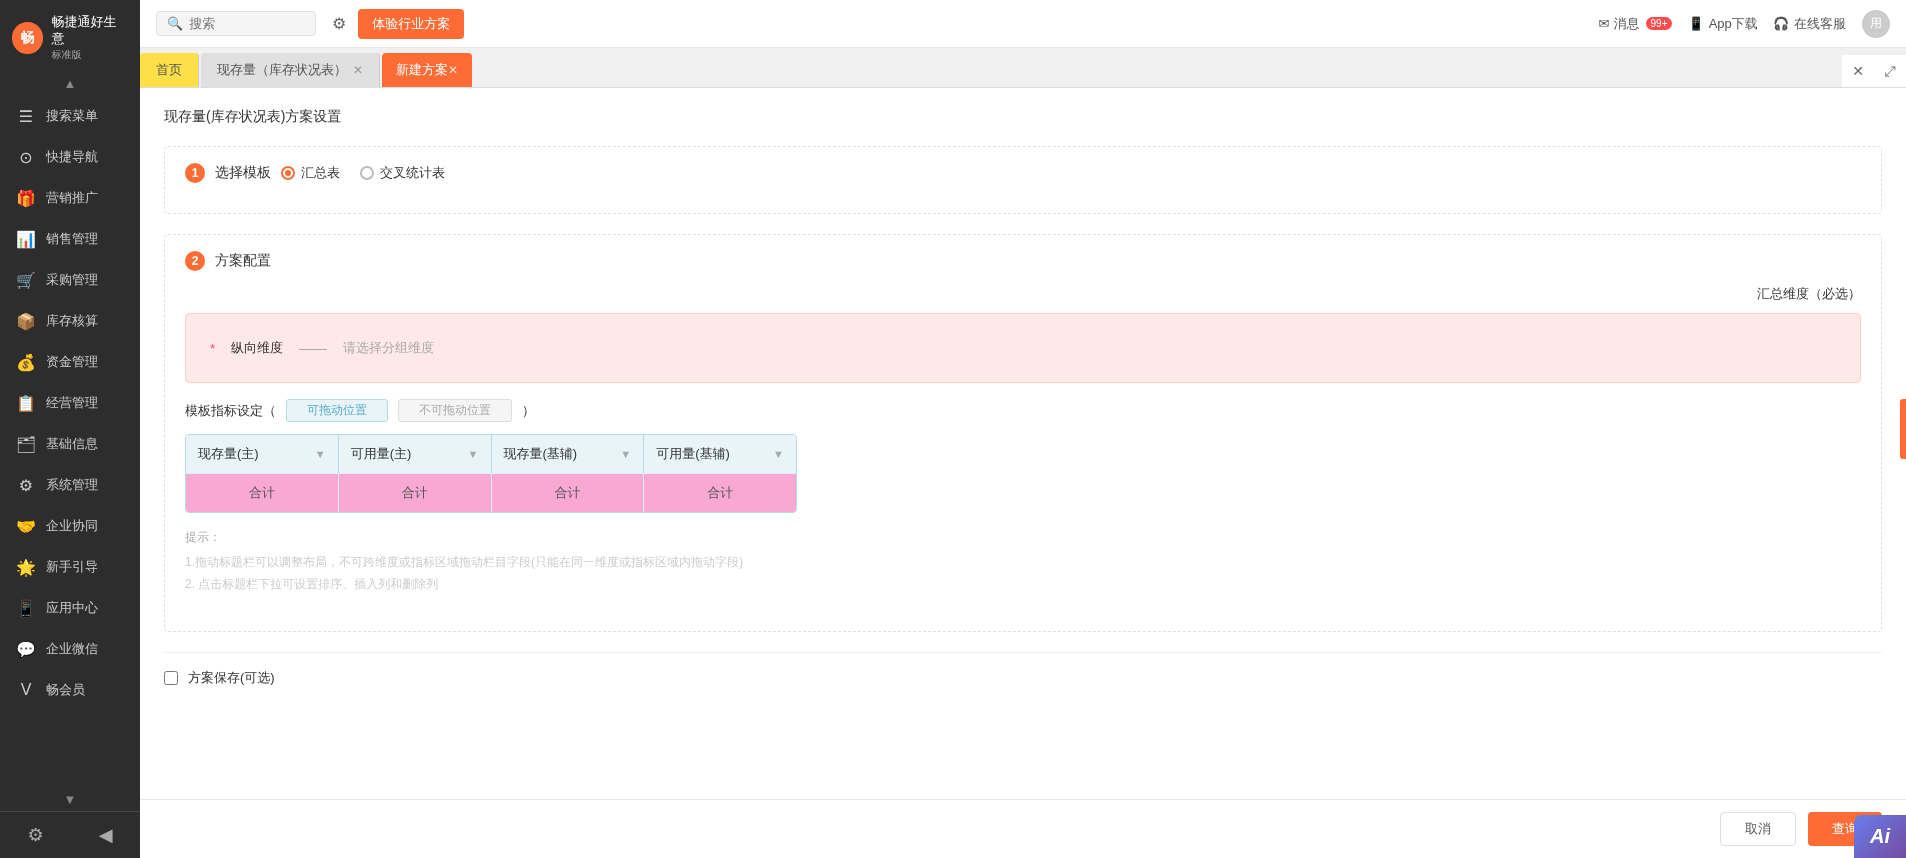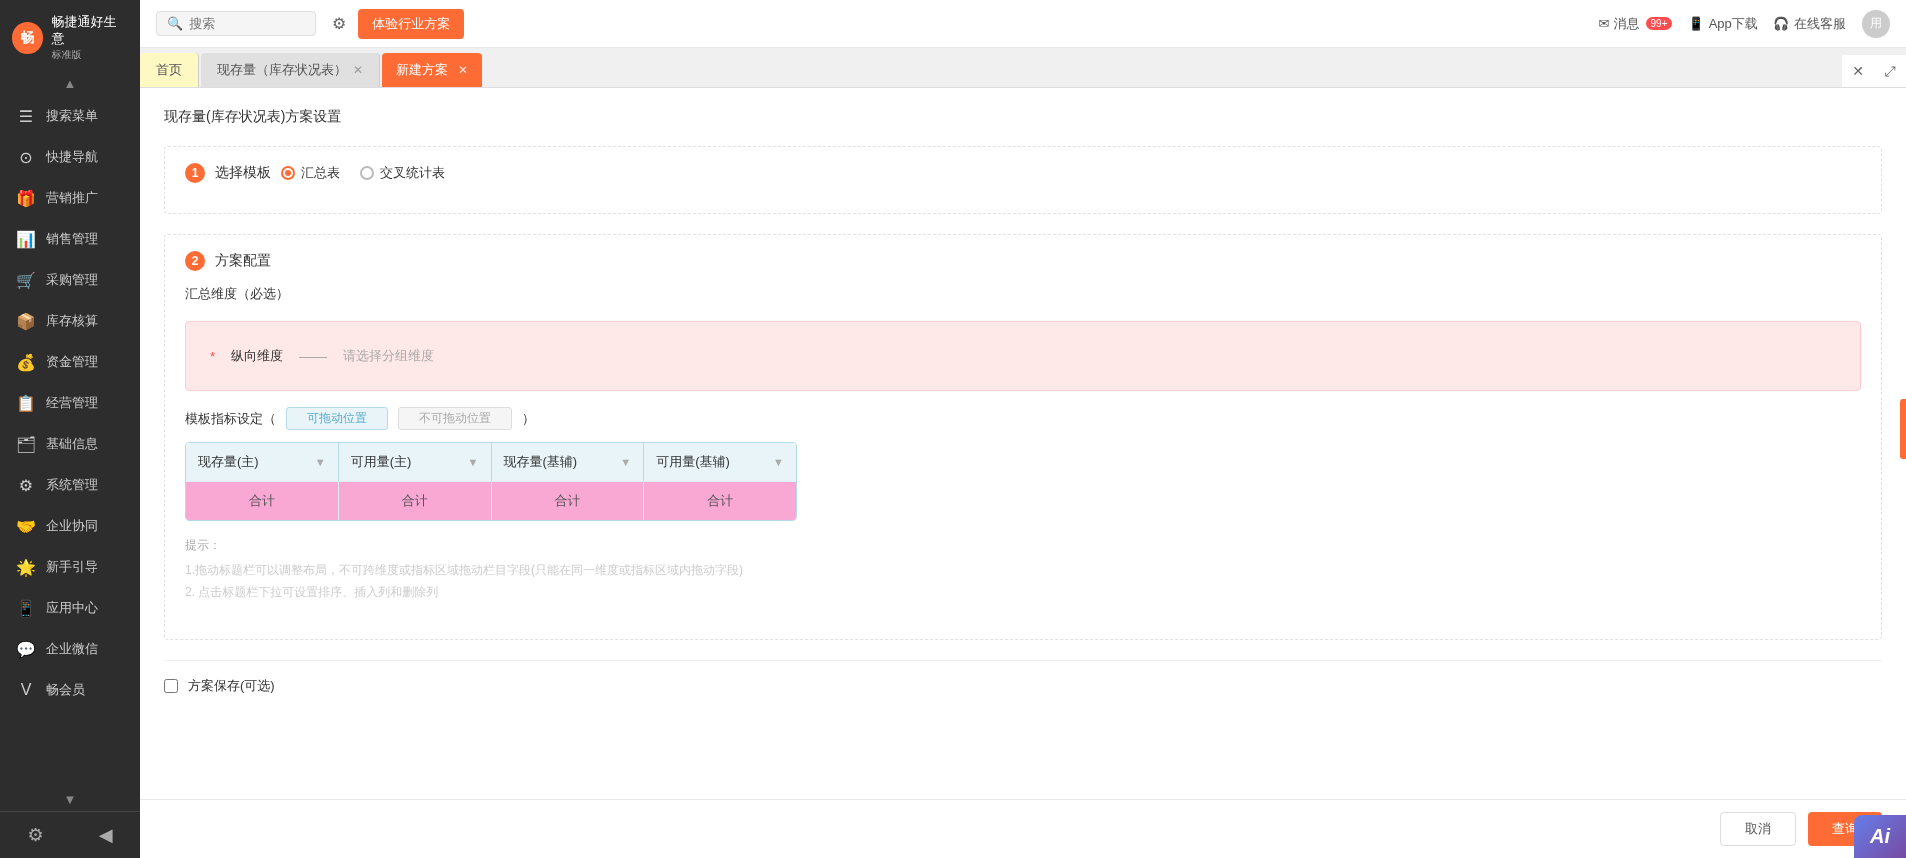--- a/index.html
+++ b/index.html
@@ -116,28 +116,28 @@
       height: 34px; line-height: 34px;
       padding: 0 16px;
       background: #e0e0e0;
       color: #555; font-size: 13px;
       cursor: pointer;
       display: flex; align-items: center; gap: 6px;
       border-right: 1px solid #ccc;
       border-top-left-radius: 4px; border-top-right-radius: 4px;
       margin-right: 2px;
     }
-    .tab-home { background: #fef9c3; }
+    .tab-home { background: #fde047; }
     .tab-close { color: #999; font-size: 12px; cursor: pointer; }
     .tab-new {
       background: #ff6b35; color: white;
       height: 34px; line-height: 34px;
       padding: 0 14px;
       font-size: 13px;
-      display: flex; align-items: center; gap: 10px;
+      display: flex; align-items: center; gap: 0;
       border-top-left-radius: 4px; border-top-right-radius: 4px;
       cursor: pointer;
     }
 
     
     .content {
       flex: 1;
       overflow-y: auto;
       background: #f5f5f5;
       padding: 0;
@@ -187,21 +187,21 @@
     }
     .radio-dot.checked::after {
       content: '';
       width: 6px; height: 6px;
       background: #ff6b35;
       border-radius: 50%;
     }
     .radio-dot.unchecked { border-color: #bbb; }
 
     
-    .dim-label { font-size: 13px; color: #333; margin-bottom: 18px; }
+    .dim-label { font-size: 13px; color: #333; margin-bottom: 10px; text-align: right; }
     .dim-box {
       background: #ffe8e8;
       border: 1px solid #ffcccc;
       border-radius: 4px;
       padding: 20px 24px;
       display: flex; align-items: center; gap: 16px;
       min-height: 70px;
     }
     .dim-required { color: #ff4d4f; font-size: 13px; }
     .dim-field-label { color: #333; font-size: 13px; }

